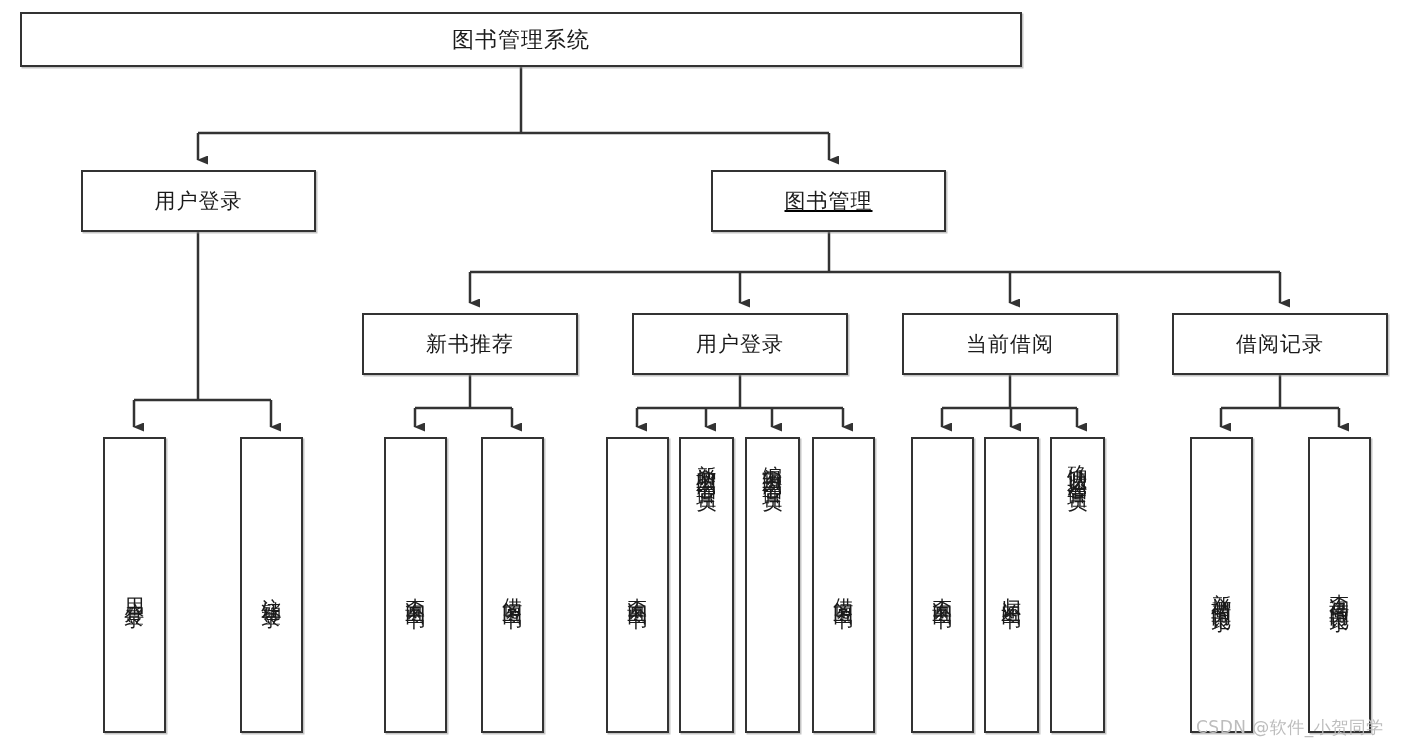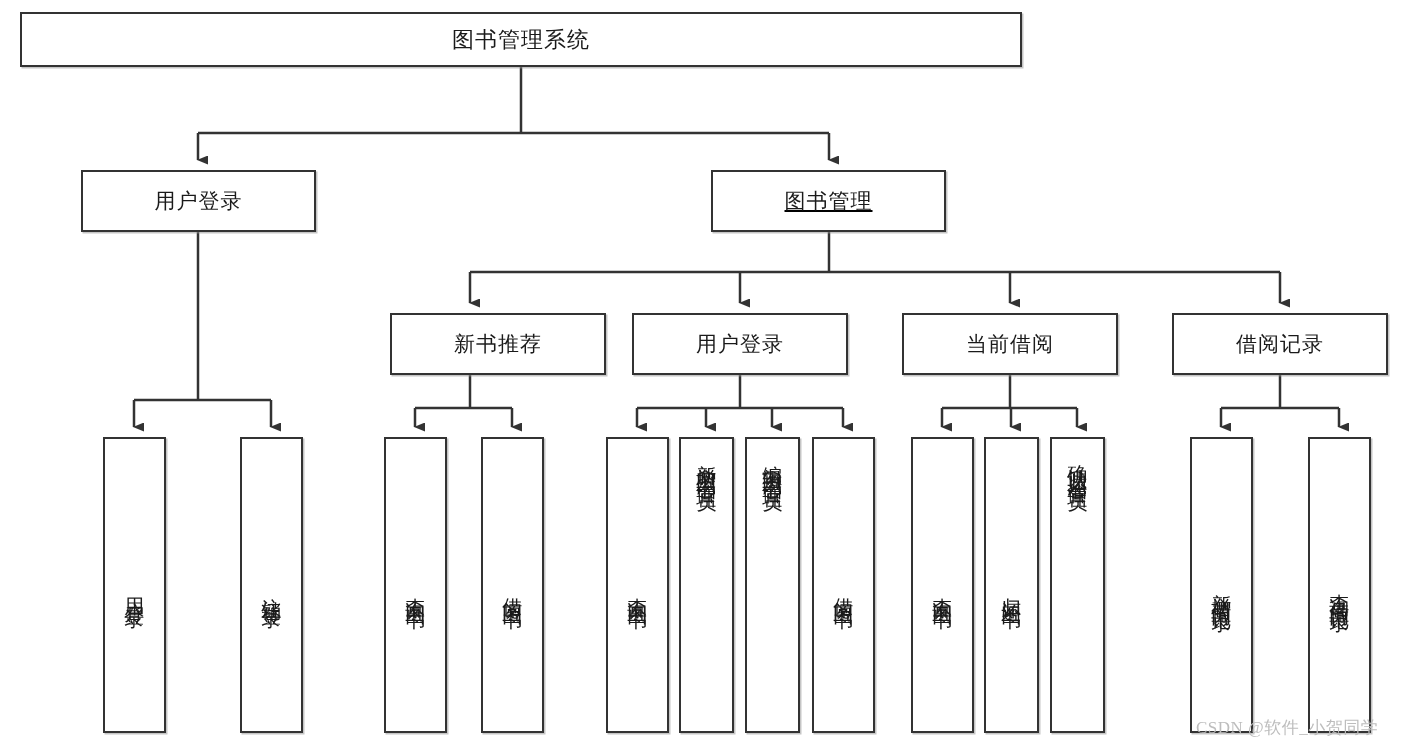--- a/index.html
+++ b/index.html
@@ -43,21 +43,20 @@
   .node.leaf.center .label{
     margin-top:auto;margin-bottom:auto;
   }
   .watermark{
     position:absolute;
     color:#bdbdbd;
     font-size:17px;
     letter-spacing:0.5px;
     white-space:nowrap;
     user-select:none;
-    font-family:Liberation Serif, serif;
   }
 </style>
 </head>
 <body>
 
 <div id="canvas">
 
   <svg class="lines" viewBox="0 0 1405 747" xmlns="http://www.w3.org/2000/svg">
     <defs>
       <marker id="arrow" markerWidth="9" markerHeight="11" refX="4.5" refY="10" orient="auto" markerUnits="userSpaceOnUse">
@@ -112,21 +111,21 @@
     <span class="label">图书管理系统</span>
   </div>
 
   <div class="node" style="left:81px;top:170px;width:235px;height:62px;">
     <span class="label">用户登录</span>
   </div>
   <div class="node" style="left:711px;top:170px;width:235px;height:62px;text-decoration:underline;">
     <span class="label">图书管理</span>
   </div>
 
-  <div class="node" style="left:362px;top:313px;width:216px;height:62px;margin-left:28px;">
+  <div class="node" style="left:362px;top:313px;width:216px;height:62px;">
     <span class="label">新书推荐</span>
   </div>
   <div class="node" style="left:632px;top:313px;width:216px;height:62px;">
     <span class="label">用户登录</span>
   </div>
   <div class="node" style="left:902px;top:313px;width:216px;height:62px;">
     <span class="label">当前借阅</span>
   </div>
   <div class="node" style="left:1172px;top:313px;width:216px;height:62px;">
     <span class="label">借阅记录</span>

